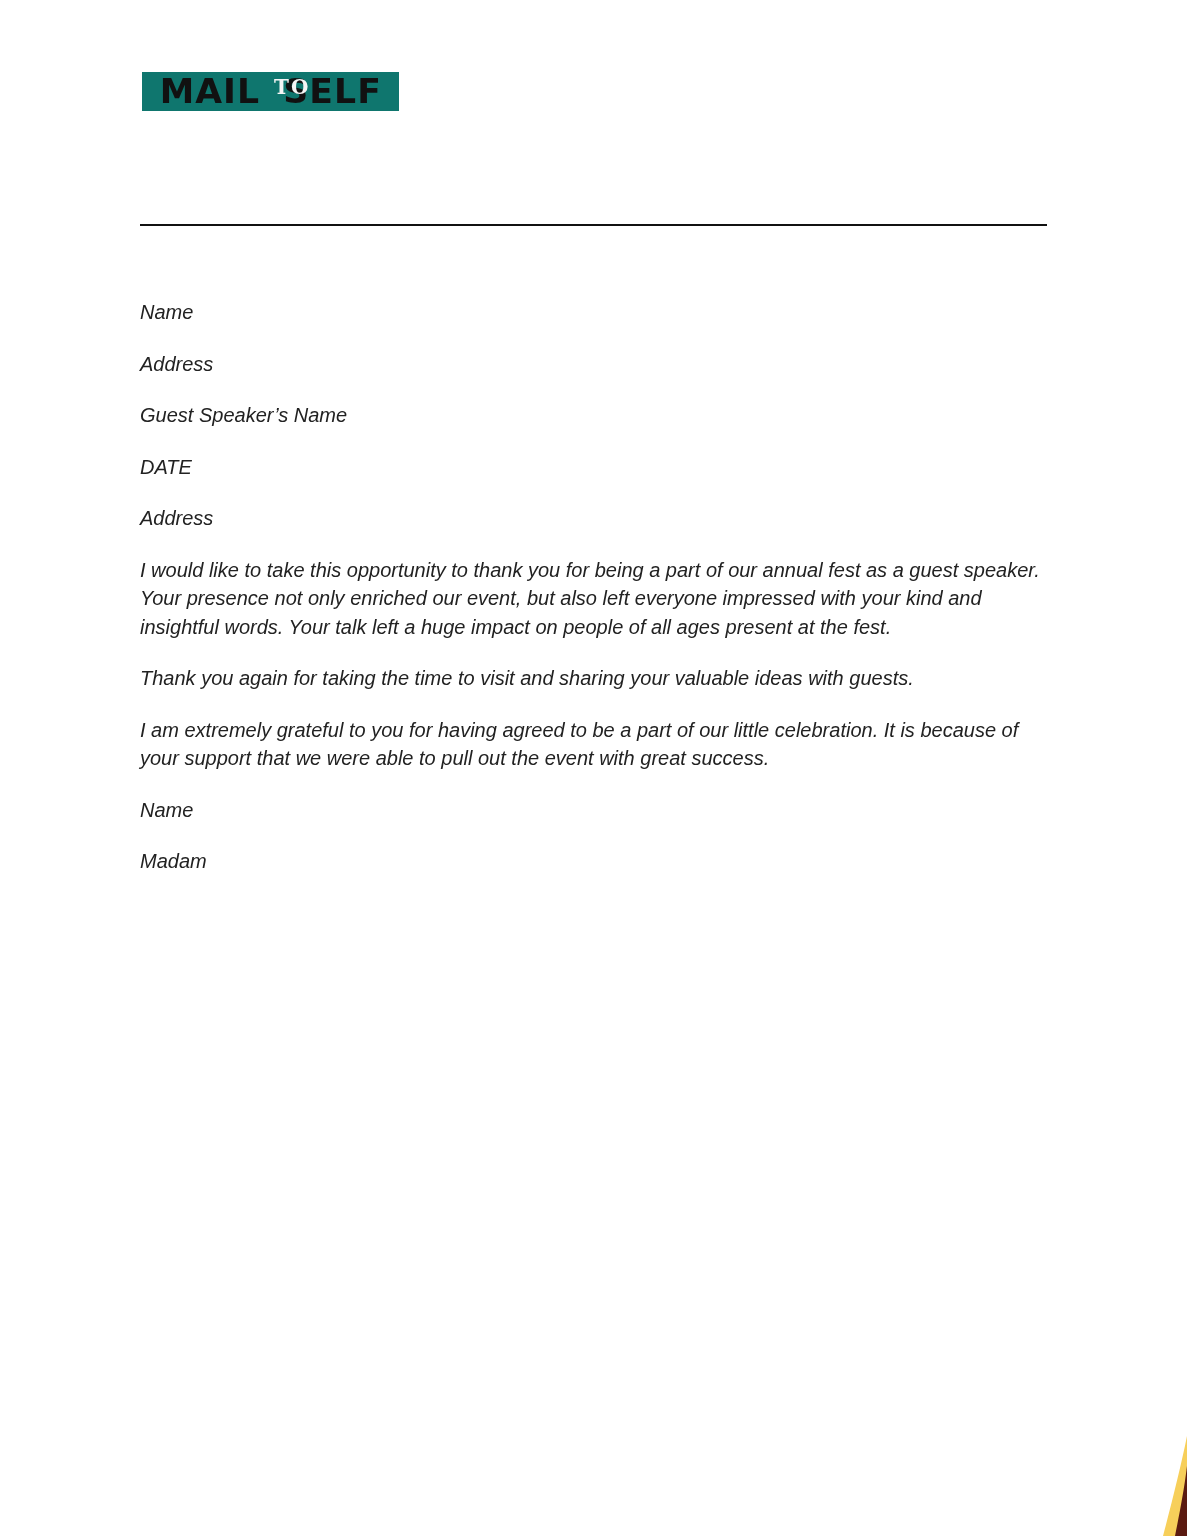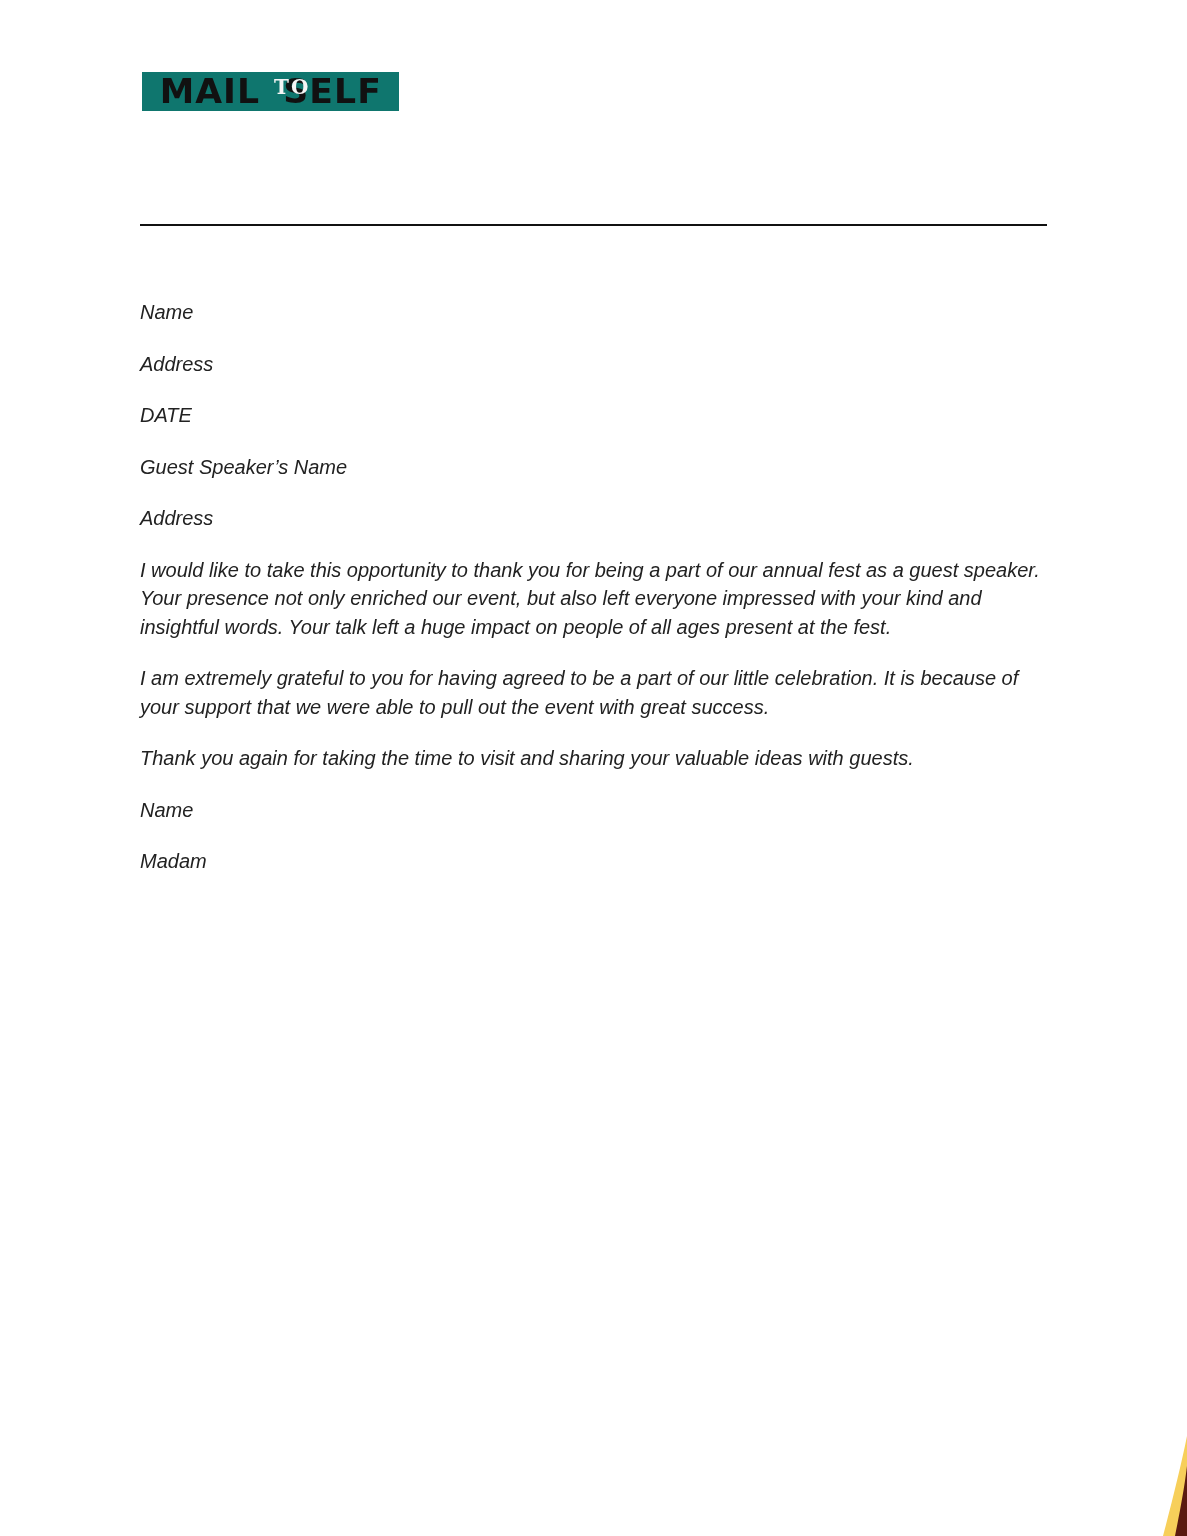--- a/index.html
+++ b/index.html
@@ -37,26 +37,26 @@
 <div class="logo">
   <span class="logo-text"><span>MAIL</span><span style="display:inline-block;width:22px"></span><span>SELF</span></span>
   <span class="logo-to">TO</span>
 </div>
 
 <div class="rule"></div>
 
 <div class="letter">
   <p>Name</p>
   <p>Address</p>
+  <p>Guest Speaker’s Name</p>
   <p>DATE</p>
-  <p>Guest Speaker’s Name</p>
   <p>Address</p>
   <p>I would like to take this opportunity to thank you for being a part of our annual fest as a guest speaker. Your presence not only enriched our event, but also left everyone impressed with your kind and insightful words. Your talk left a huge impact on people of all ages present at the fest.</p>
+  <p>Thank you again for taking the time to visit and sharing your valuable ideas with guests.</p>
   <p>I am extremely grateful to you for having agreed to be a part of our little celebration. It is because of your support that we were able to pull out the event with great success.</p>
-  <p>Thank you again for taking the time to visit and sharing your valuable ideas with guests.</p>
   <p>Name</p>
   <p>Madam</p>
 </div>
 
 <svg class="corner-swoosh" viewBox="0 0 30 100" preserveAspectRatio="none">
   <path d="M30,0 C24,30 14,70 6,100 L30,100 Z" fill="#f7cf5a"></path>
   <path d="M30,30 C27,55 22,80 18,100 L30,100 Z" fill="#5a1a10"></path>
 </svg>
 
 </body></html>

